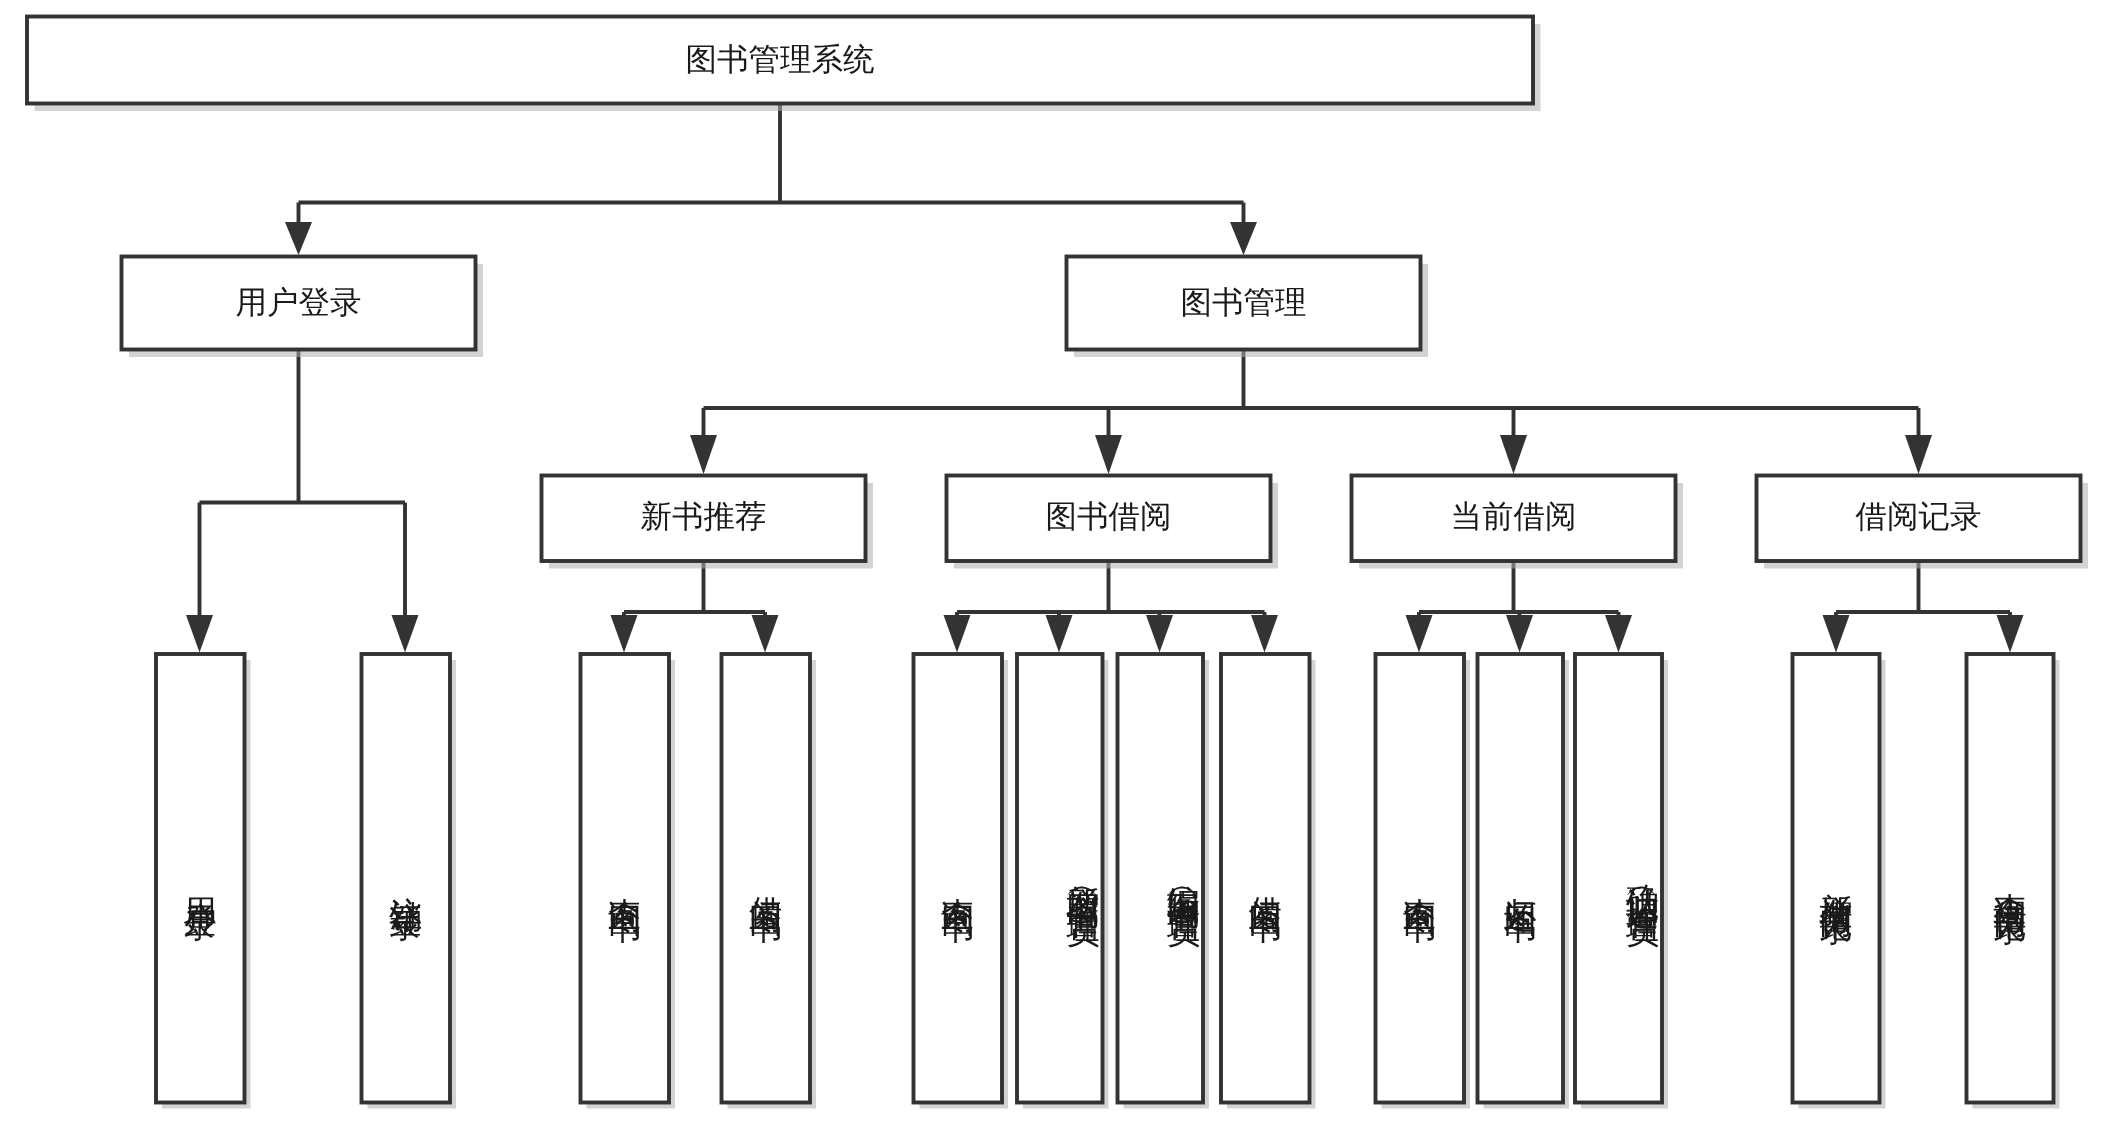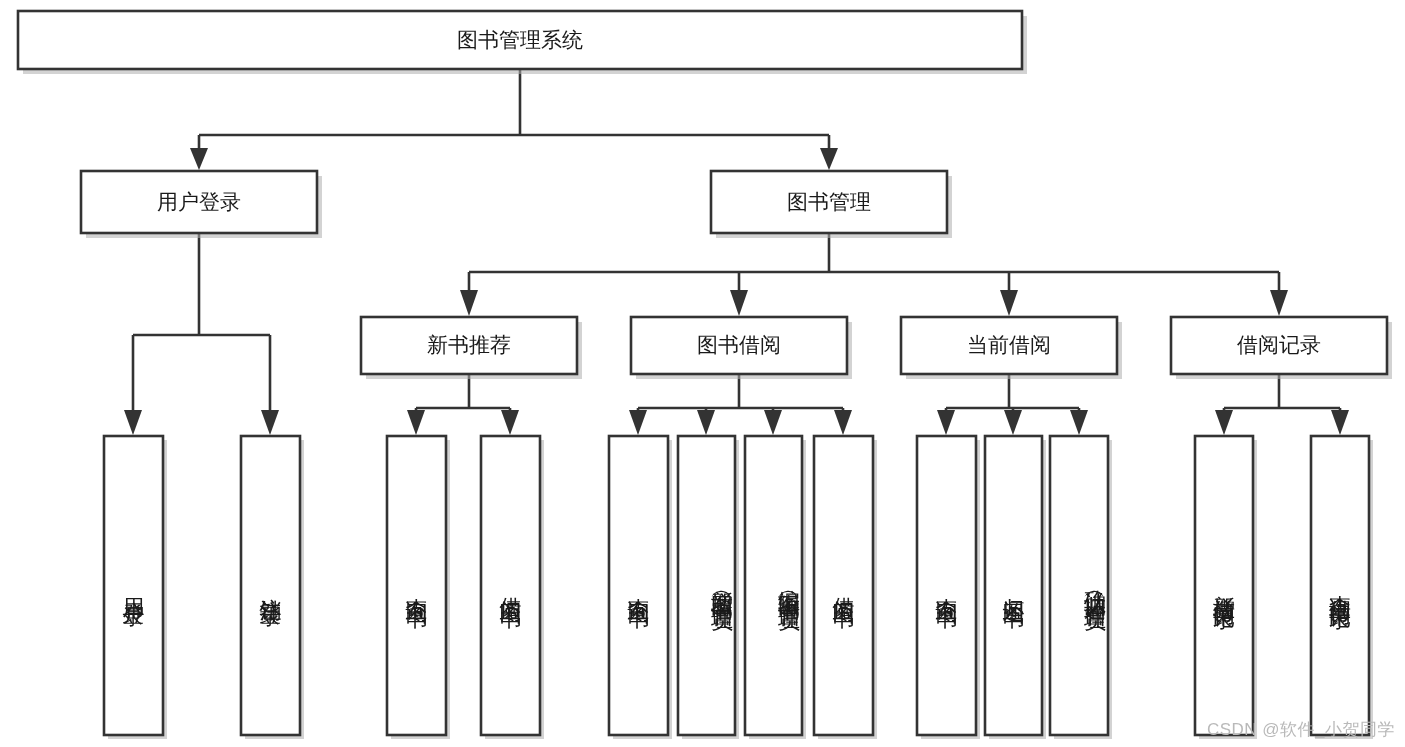--- a/index.html
+++ b/index.html
@@ -236,14 +236,13 @@
   <div class="leaf-label-wrap" style="left:609px; top:436px; width:59px; height:299px;">查询图书</div>
   <div class="leaf-label-wrap" style="left:678px; top:440px; width:57px; height:291px; align-items:flex-start;">新增图书（管理员）</div>
   <div class="leaf-label-wrap" style="left:745px; top:440px; width:57px; height:291px; align-items:flex-start;">编辑图书（管理员）</div>
   <div class="leaf-label-wrap" style="left:814px; top:436px; width:59px; height:299px;">借阅图书</div>
   <div class="leaf-label-wrap" style="left:917px; top:436px; width:59px; height:299px;">查询图书</div>
   <div class="leaf-label-wrap" style="left:985px; top:436px; width:57px; height:299px;">归还图书</div>
   <div class="leaf-label-wrap" style="left:1050px; top:440px; width:58px; height:291px; align-items:flex-start;">确认归还（管理员）</div>
   <div class="leaf-label-wrap" style="left:1195px; top:436px; width:58px; height:299px;">新增借阅记录</div>
   <div class="leaf-label-wrap" style="left:1311px; top:436px; width:58px; height:299px;">查询借阅记录</div>
 
-  <div class="watermark">CSDN @软件_小贺同学</div>
 </div>
 
 </body></html>

